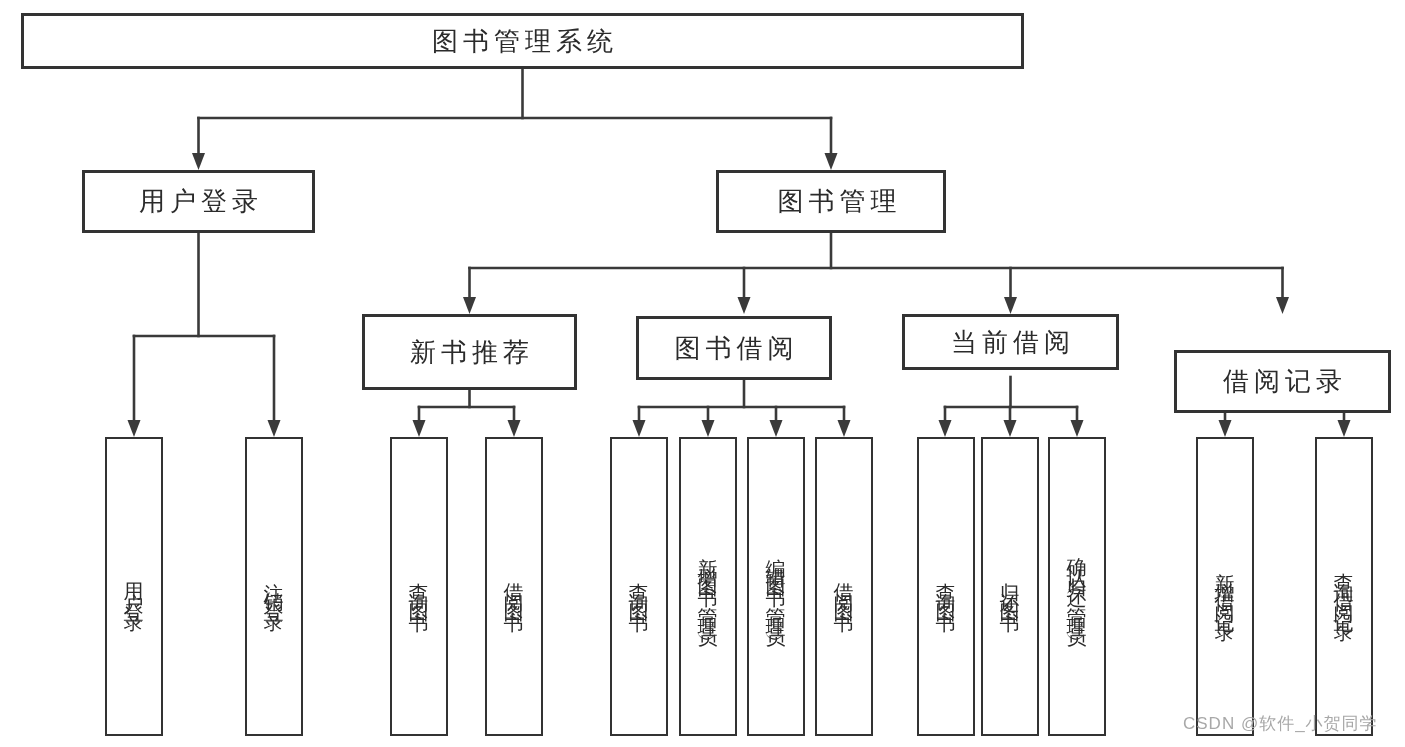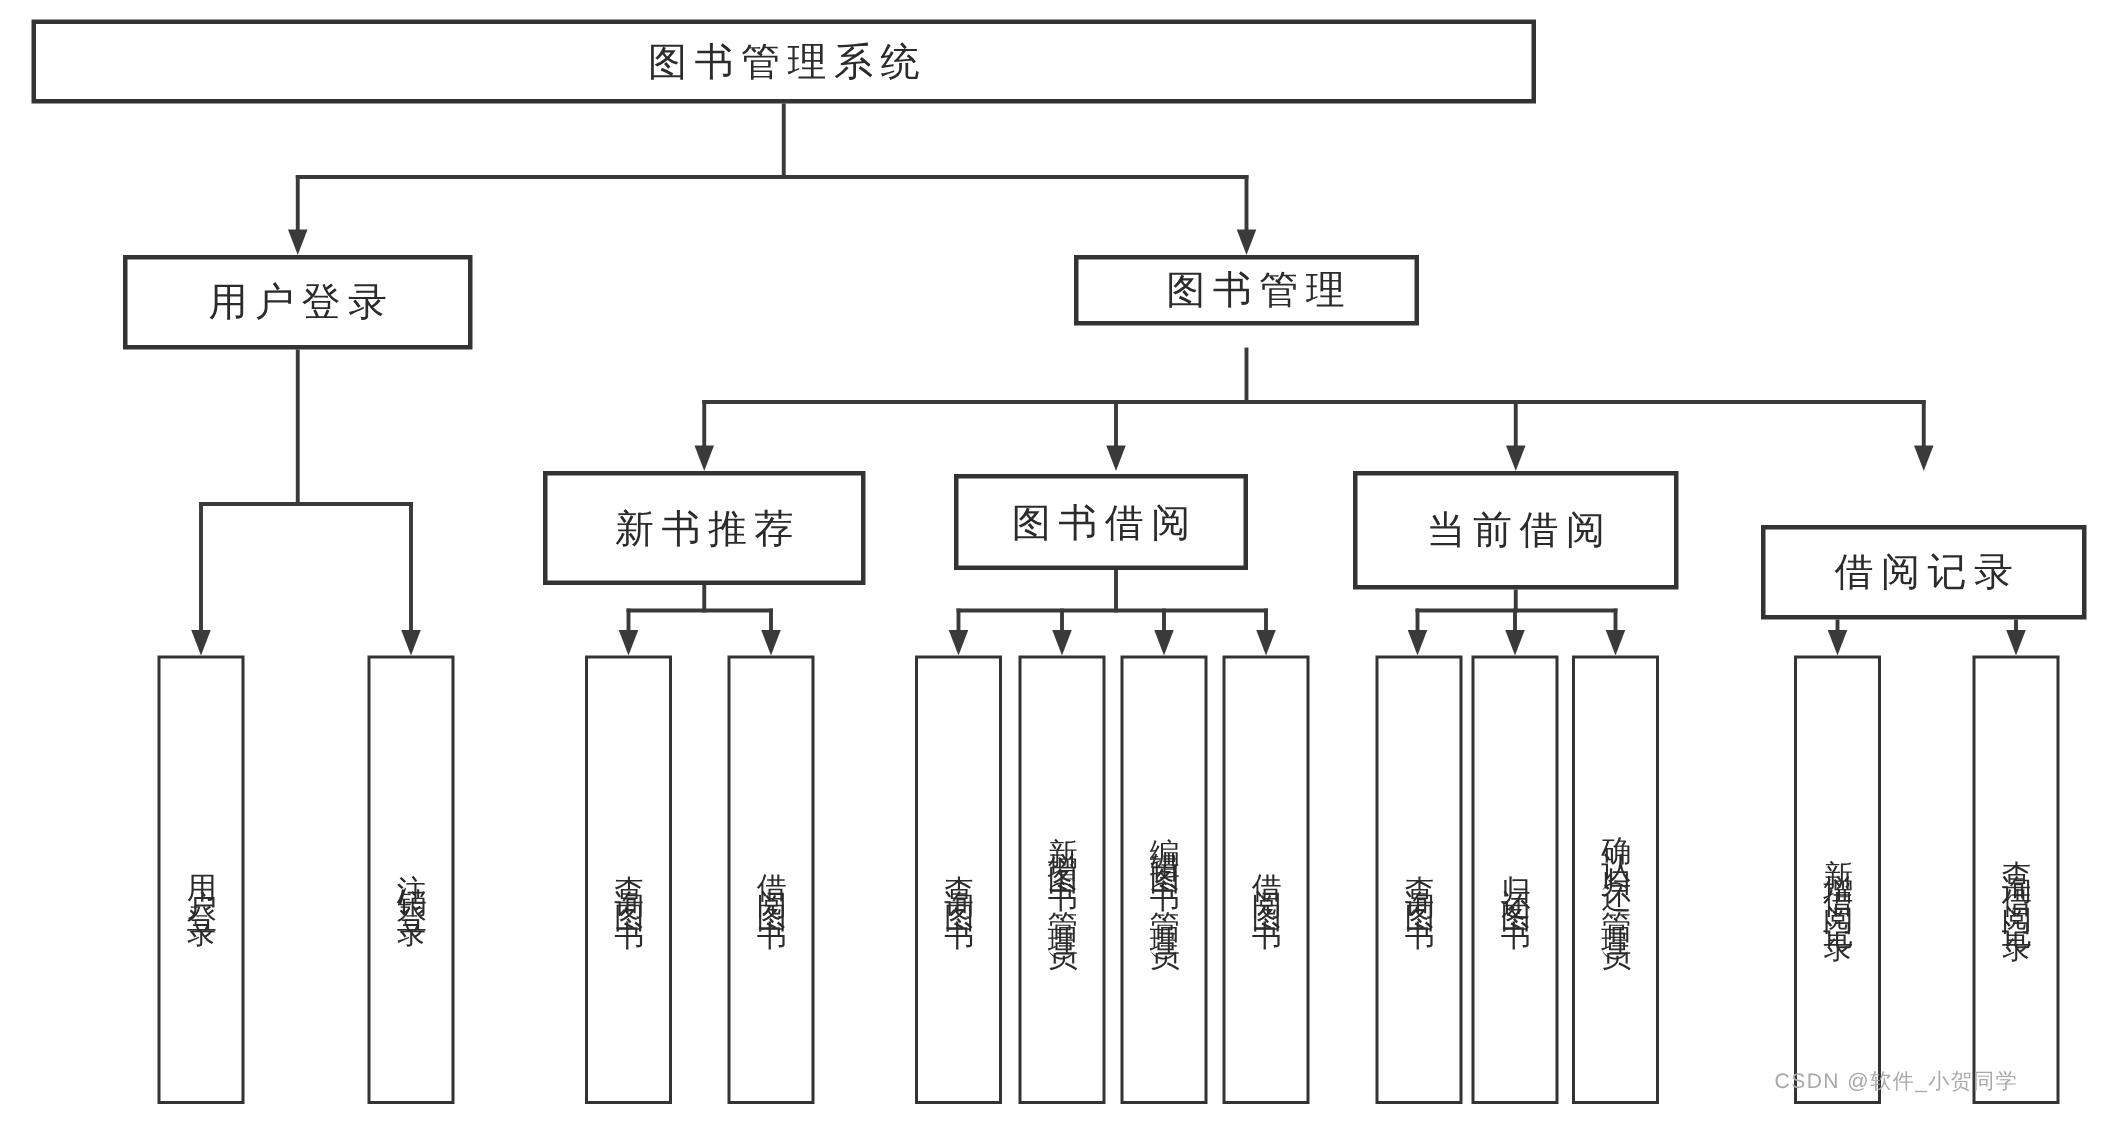--- a/index.html
+++ b/index.html
@@ -58,21 +58,21 @@
     font-size: 20px;
     letter-spacing: 10px;
     line-height: 1.1;
     color: var(--text, #2b2b2b);
     white-space: nowrap;
   }
   .watermark {
     position: absolute;
     left: 1183px;
     top: 712px;
-    font-size: 14px;
+    font-size: 17px;
     letter-spacing: 1px;
     color: var(--watermark, #a8a8a8);
     white-space: nowrap;
     z-index: 5;
   }
 </style>
 </head>
 <body>
 
 <div class="canvas">
@@ -153,31 +153,31 @@
     </g>
   </svg>
 
   <div class="node" style="left:21px; top:13px; width:1003px; height:56px;">
     <span class="hlabel">图书管理系统</span>
   </div>
 
   <div class="node" style="left:82px; top:170px; width:233px; height:63px;">
     <span class="hlabel">用户登录</span>
   </div>
-  <div class="node" style="left:716px; top:170px; width:230px; height:47px;padding-left:12px;">
+  <div class="node" style="left:716px; top:170px; width:230px; height:63px;padding-left:12px;">
     <span class="hlabel">图书管理</span>
   </div>
 
   <div class="node" style="left:362px; top:314px; width:215px; height:76px;">
     <span class="hlabel">新书推荐</span>
   </div>
   <div class="node" style="left:636px; top:296px; width:196px; height:64px;margin-top:20px;">
     <span class="hlabel">图书借阅</span>
   </div>
-  <div class="node" style="left:902px; top:314px; width:217px; height:79px;">
+  <div class="node" style="left:902px; top:314px; width:217px; height:56px;">
     <span class="hlabel">当前借阅</span>
   </div>
   <div class="node" style="left:1174px; top:314px; width:217px; height:63px;margin-top:36px;">
     <span class="hlabel">借阅记录</span>
   </div>
 
   <div class="node leaf" style="left:105px; top:437px; width:58px; height:299px;">
     <span class="vlabel">用户登录</span>
   </div>
   <div class="node leaf" style="left:245px; top:437px; width:58px; height:299px;">

